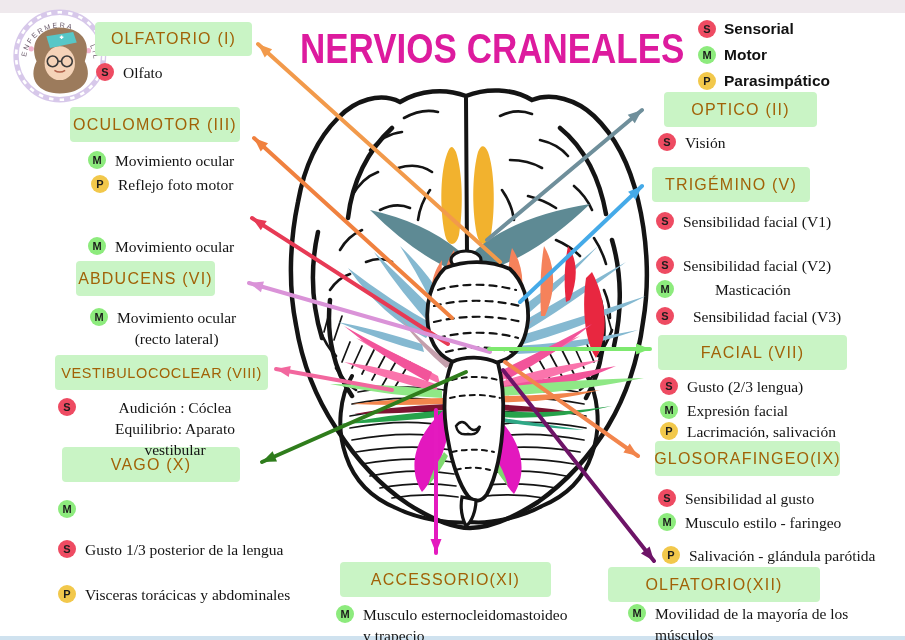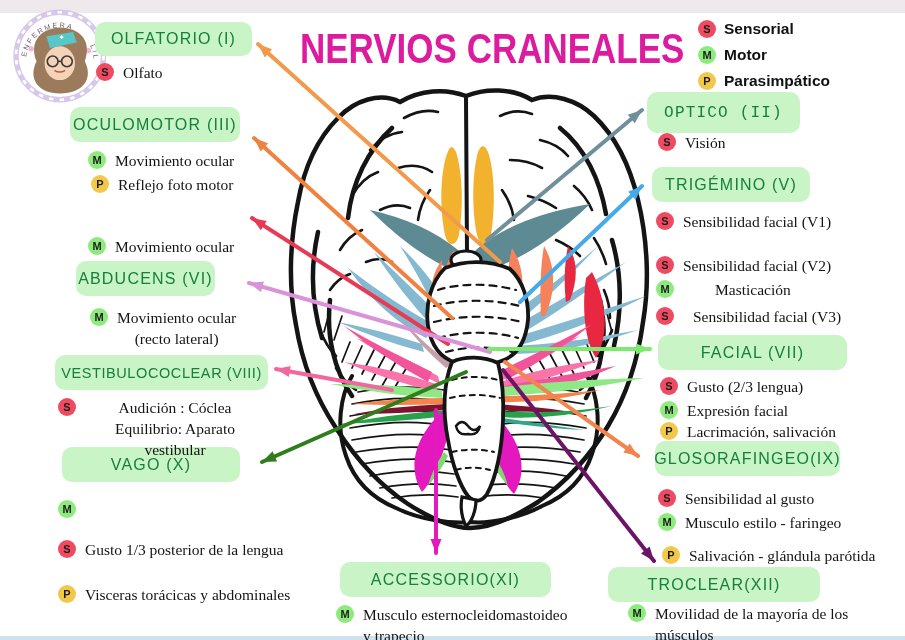--- a/index.html
+++ b/index.html
@@ -7,30 +7,30 @@
         font-family:"Liberation Sans",sans-serif;}
   .top-strip{position:absolute;top:0;left:0;width:905px;height:13px;background:#efe9ed;}
   .bottom-strip{position:absolute;bottom:0;left:0;width:905px;height:4px;background:#cfe2ef;}
 
   .title{position:absolute;left:300px;top:24px;width:340px;text-align:center;
          font-size:35px;font-weight:bold;color:#dd1b9e;letter-spacing:0px;
          transform:scaleY(1.22);transform-origin:top center;white-space:nowrap;}
 
   svg.layer{position:absolute;left:0;top:0;z-index:1;}
 
-  .nerve-box{position:absolute;z-index:3;background:#c9f4c5;color:#15803d;
+  .nerve-box{position:absolute;z-index:3;background:#c9f4c5;color:#a16207;
              display:flex;align-items:center;justify-content:center;
-             font-size:16px;letter-spacing:1.2px;border-radius:10px;white-space:nowrap;}
+             font-size:16px;letter-spacing:1.2px;border-radius:4px;white-space:nowrap;}
   .pos-olfatorio{left:95px;top:22px;width:157px;height:34px;}
   .pos-oculomotor{left:70px;top:107px;width:170px;height:35px;}
   .pos-troclear{left:84px;top:195px;width:152px;height:35px;}
   .pos-abducens{left:76px;top:261px;width:139px;height:35px;}
   .pos-vestibulococlear{left:55px;top:355px;width:213px;height:35px;font-size:14.5px;letter-spacing:0.6px;}
   .pos-vago{left:62px;top:447px;width:178px;height:35px;}
-  .pos-optico{left:647px;top:92px;width:153px;height:41px;font-family:Liberation Mono, monospace;}
+  .pos-optico{left:664px;top:92px;width:153px;height:35px;}
   .pos-trigemino{left:652px;top:167px;width:158px;height:35px;}
   .pos-facial{left:658px;top:335px;width:189px;height:35px;}
   .pos-glosofaringeo{left:655px;top:441px;width:185px;height:35px;text-align:right;}
   .pos-accessorio{left:340px;top:562px;width:211px;height:35px;}
   .pos-hipogloso{left:608px;top:567px;width:212px;height:35px;}
 
   .func{position:absolute;z-index:3;display:flex;align-items:flex-start;gap:9px;
         font-family:"Liberation Serif","DejaVu Serif",serif;font-size:15.5px;color:#141414;}
   .func .lines{line-height:21px;}
   .func .center{text-align:center;}
@@ -192,21 +192,21 @@
   <div class="nerve-box pos-olfatorio">OLFATORIO (I)</div>
   <div class="nerve-box pos-oculomotor">OCULOMOTOR (III)</div>
   <div class="nerve-box pos-abducens">ABDUCENS (VI)</div>
   <div class="nerve-box pos-vestibulococlear">VESTIBULOCOCLEAR (VIII)</div>
   <div class="nerve-box pos-vago">VAGO (X)</div>
   <div class="nerve-box pos-optico">OPTICO (II)</div>
   <div class="nerve-box pos-trigemino">TRIGÉMINO (V)</div>
   <div class="nerve-box pos-facial">FACIAL (VII)</div>
   <div class="nerve-box pos-glosofaringeo">GLOSORAFINGEO(IX)</div>
   <div class="nerve-box pos-accessorio">ACCESSORIO(XI)</div>
-  <div class="nerve-box pos-hipogloso">TROCLEAR(XII)</div>
+  <div class="nerve-box pos-hipogloso">OLFATORIO(XII)</div>
 
   <div class="func f-olf">
     <span class="badge" style="background: rgb(238, 75, 98);">S</span>
     <span class="lines">Olfato</span>
   </div>
   <div class="func f-ocu1">
     <span class="badge" style="background: rgb(141, 235, 125);">M</span>
     <span class="lines">Movimiento ocular</span>
   </div>
   <div class="func f-ocu2">

